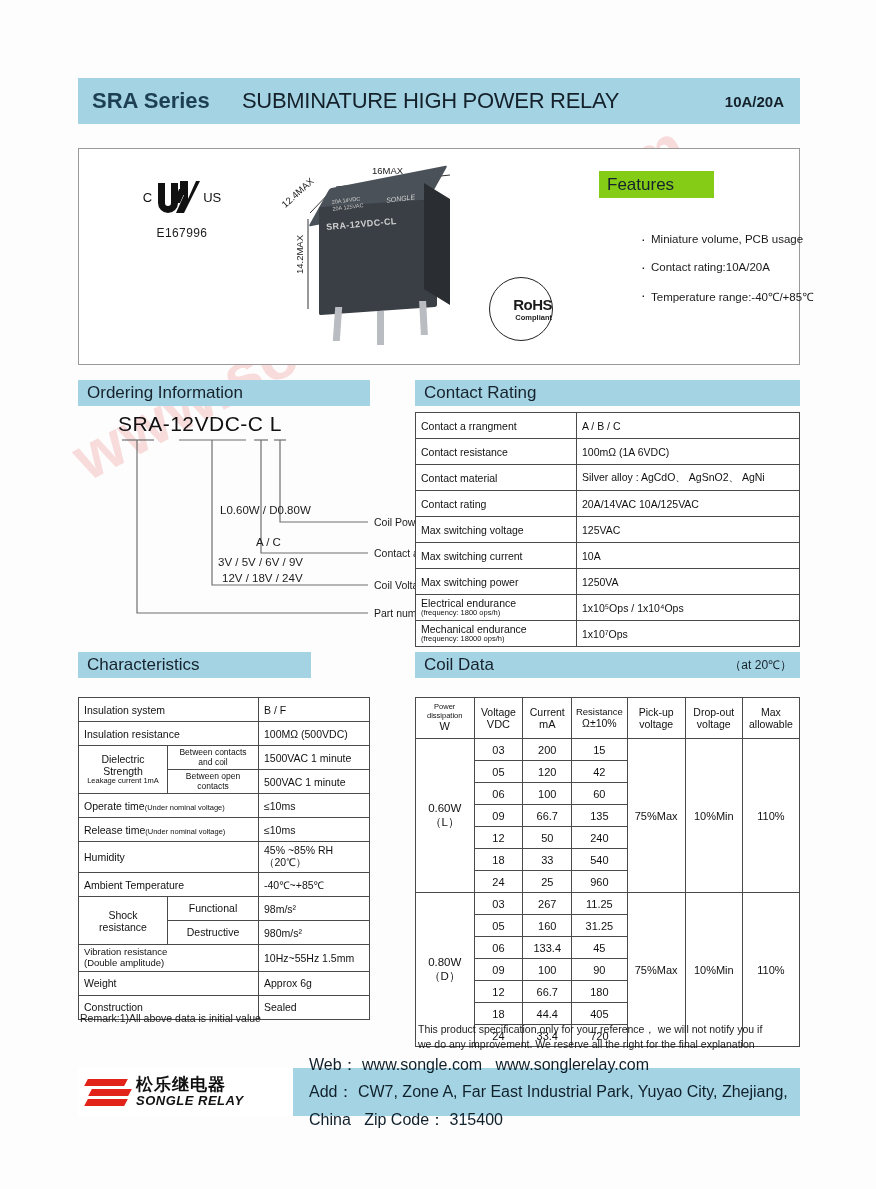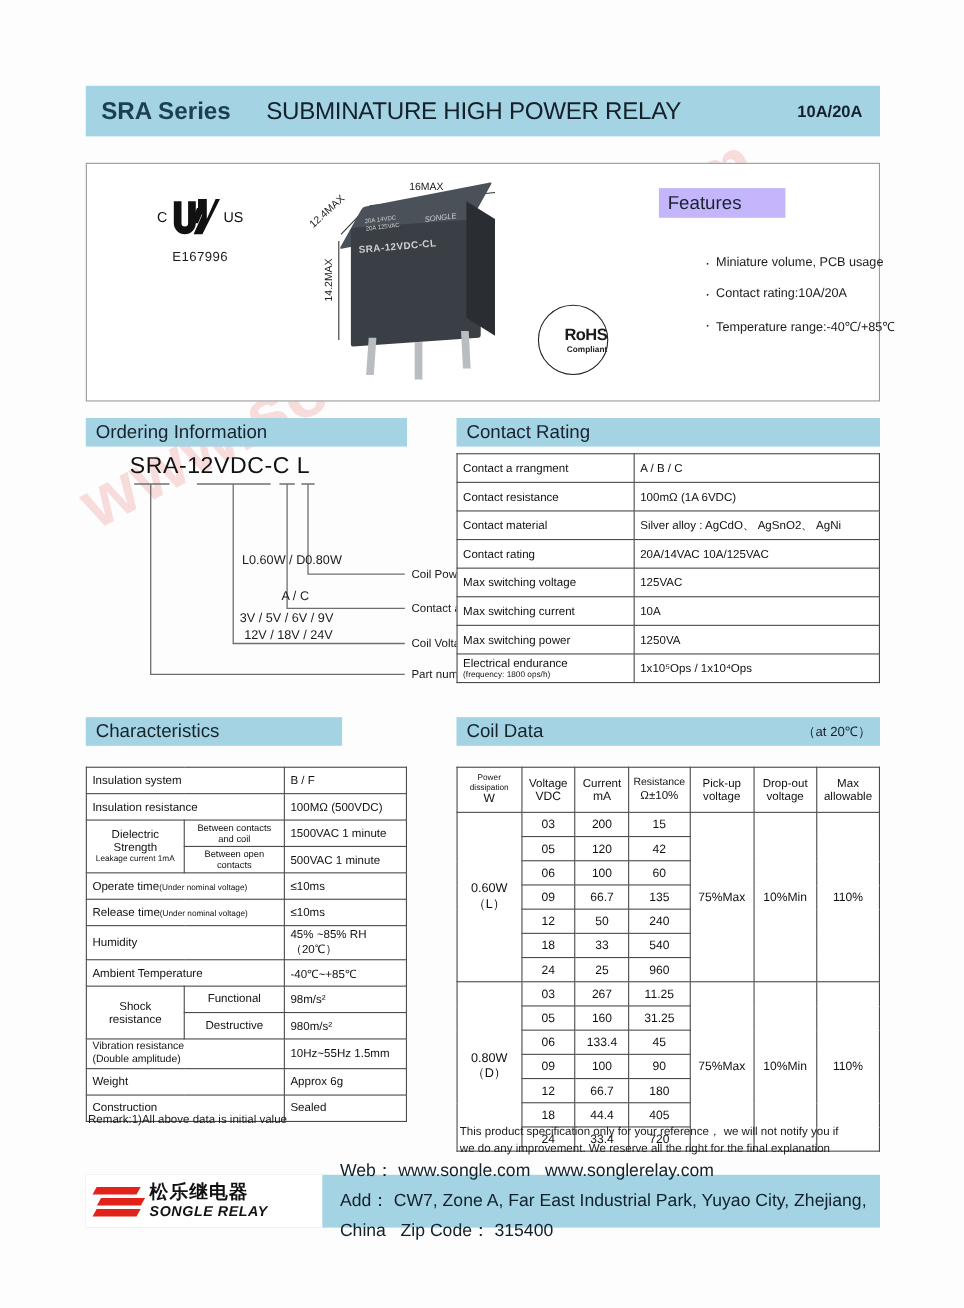--- a/index.html
+++ b/index.html
@@ -101,21 +101,21 @@
     position:absolute;left:410px;top:128px;width:62px;height:62px;
     border:1.5px solid #222;border-radius:50%;
     display:flex;flex-direction:column;align-items:flex-end;justify-content:center;
     background:#fff;
   }
   .rohs .r1{font-size:15px;font-weight:bold;letter-spacing:-0.5px;}
   .rohs .r2{font-size:7.5px;font-weight:bold;}
 
   .features-head{
     position:absolute;left:520px;top:22px;width:115px;height:27px;
-    background:#c4b5fd;display:flex;align-items:center;padding-left:8px;
+    background:#84cc16;display:flex;align-items:center;padding-left:8px;
     font-size:17px;color:#16222c;box-sizing:border-box;
   }
   .features-list{position:absolute;left:520px;top:68px;width:280px;}
   .features-list li{
     list-style:none;font-size:11.5px;margin-bottom:16px;color:#1b1b1b;
     position:relative;padding-left:12px;
   }
   .features-list li:before{content:"·";position:absolute;left:2px;top:-2px;font-size:14px;}
 
   
@@ -330,20 +330,27 @@
       <tr>
         <td class="k lbl-cell">Max switching power</td>
         <td class="v val-cell">1250VA</td>
       </tr>
       <tr>
         <td class="k lbl-cell">
           <span>Electrical endurance</span>
           <span class="small">(frequency: 1800 ops/h)</span>
         </td>
         <td class="v val-cell">1x10⁵Ops / 1x10⁴Ops</td>
+      </tr>
+      <tr>
+        <td class="k lbl-cell">
+          <span>Mechanical endurance</span>
+          <span class="small">(frequency: 18000 ops/h)</span>
+        </td>
+        <td class="v val-cell">1x10⁷Ops</td>
       </tr>
     </tbody>
   </table>
 
   <div class="sec-head" id="ch-head">Characteristics</div>
 
   <table class="t" id="characteristics">
     <tbody>
       <tr>
         <td class="k" colspan="2">Insulation system</td>

